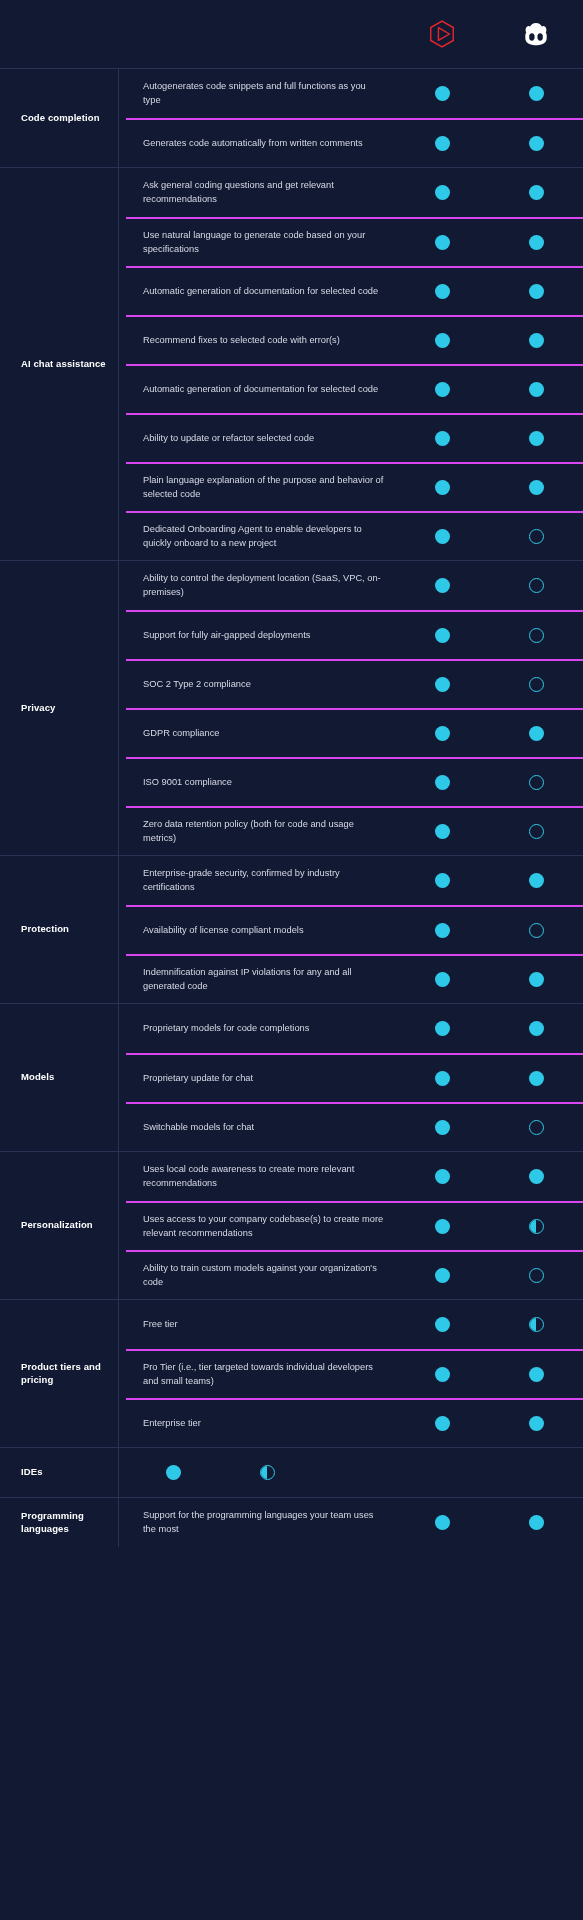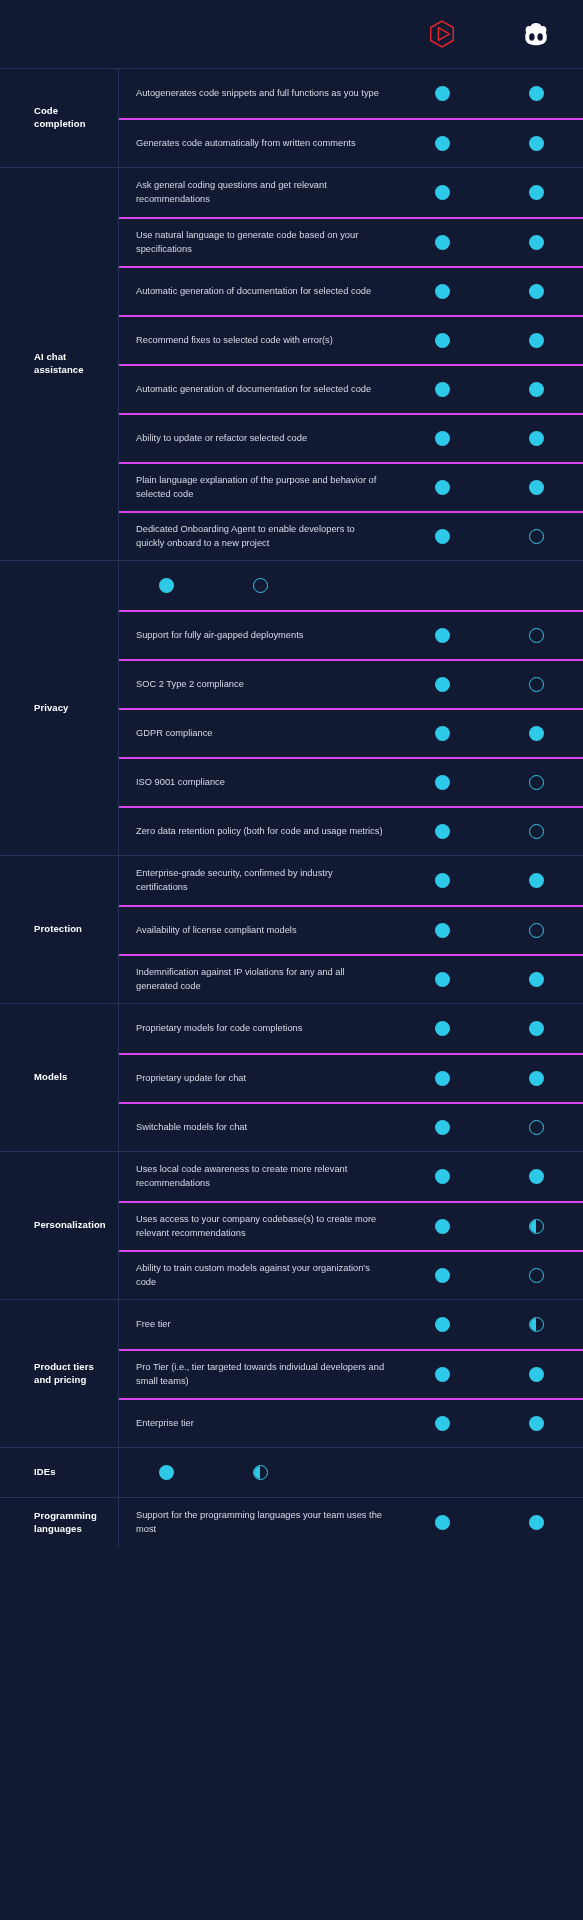--- a/index.html
+++ b/index.html
@@ -42,33 +42,34 @@
     display: flex;
     align-items: stretch;
     border-top: 1px solid #2b3354;
   }
   .group.first { border-top: 1px solid #2b3354; }
   .cat-cell {
     width: 118px;
     flex: 0 0 118px;
     display: flex;
     align-items: center;
-    padding-left: 34px;
+    padding-left: 21px;
     padding-right: 6px;
   }
   .cat-label {
     font-size: 9.5px;
     font-weight: bold;
     color: #ffffff;
     line-height: 1.35;
     letter-spacing: 0.1px;
   }
   .rows-wrap {
     flex: 1 1 auto;
     border-left: 1px solid #2b3354;
+    padding-left: 7px;
   }
   .row {
     display: flex;
     align-items: center;
     border-top: 2px solid #d946ef;
     min-height: 49px;
   }
   .row.first-in-group { border-top: none; }
   .feat-cell {
     flex: 1 1 auto;
@@ -268,20 +269,23 @@
             </div>
           </div>
         </div>
       </div>
       <div class="group">
         <div class="cat-cell">
           <div class="cat-label">Privacy</div>
         </div>
         <div class="rows-wrap">
           <div class="row first-in-group">
+            <div class="feat-cell">
+              <div class="feat-label">Ability to control the deployment location (SaaS, VPC, on-premises)</div>
+            </div>
             <div class="mark-cell">
               <span class="mark full"></span>
             </div>
             <div class="mark-cell">
               <span class="mark empty"></span>
             </div>
           </div>
           <div class="row">
             <div class="feat-cell">
               <div class="feat-label">Support for fully air-gapped deployments</div>

